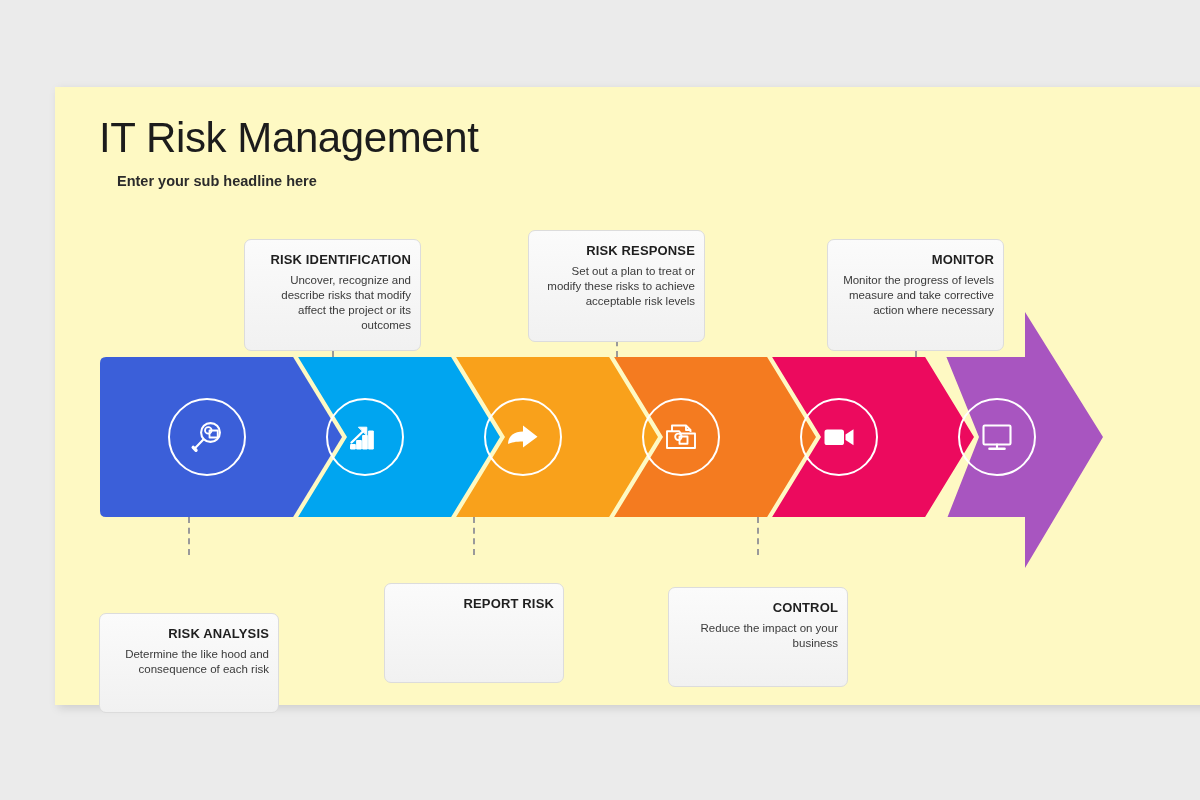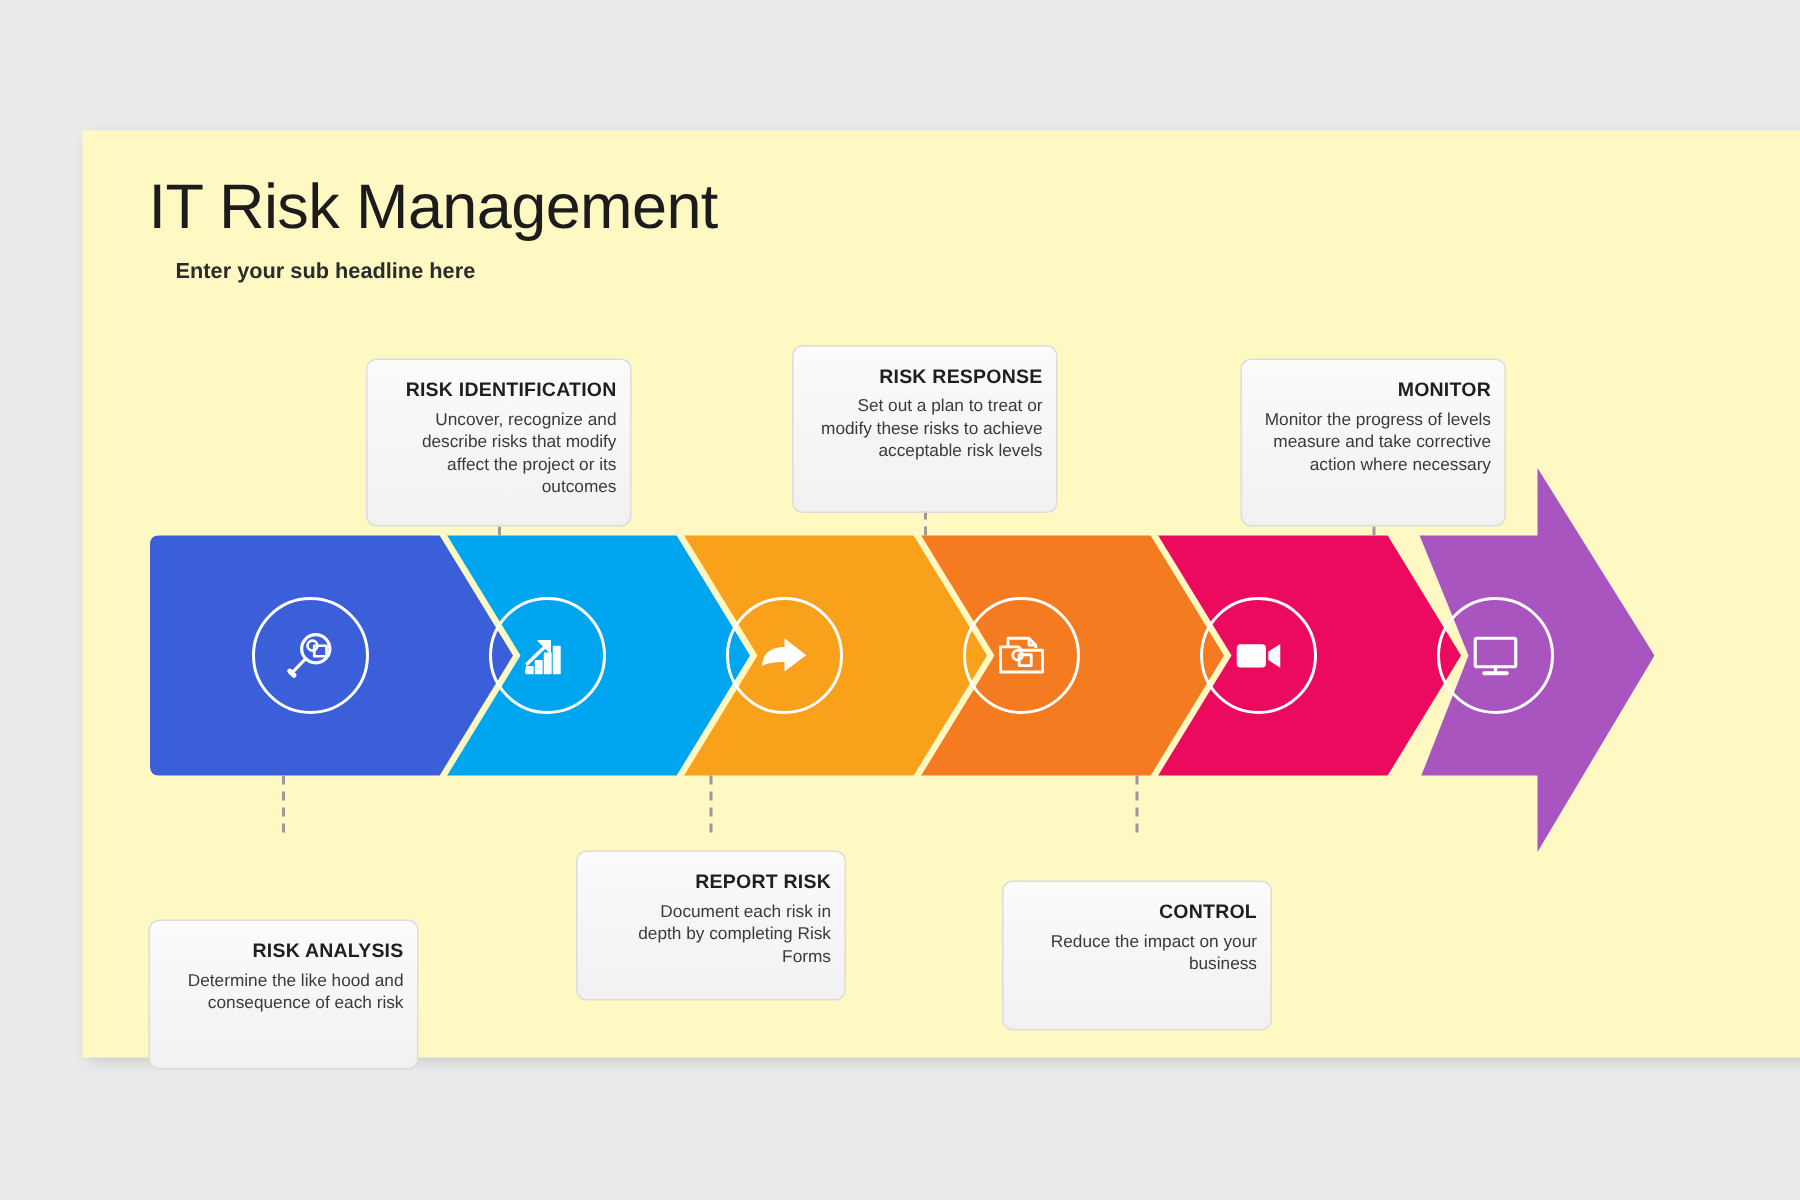--- a/index.html
+++ b/index.html
@@ -227,23 +227,22 @@
   <div class="callout top" style="left:772px; top:120px;">
     <div class="callout-title">MONITOR</div>
     <div class="callout-desc">Monitor the progress of levels measure and take corrective action where necessary</div>
   </div>
 
   <div class="callout bottom" style="left:44px; top:494px;">
     <div class="callout-title">RISK ANALYSIS</div>
     <div class="callout-desc">Determine the like hood and consequence of each risk</div>
   </div>
 
-  <div class="callout bottom" style="left:329px; top:448px;padding-left:40px;">
+  <div class="callout bottom" style="left:329px; top:464px;padding-left:40px;">
     <div class="callout-title">REPORT RISK</div>
-    <div class="callout-desc">Document each risk in depth by completing Risk Forms</div>
   </div>
 
   <div class="callout bottom" style="left:613px; top:468px;">
     <div class="callout-title">CONTROL</div>
     <div class="callout-desc">Reduce the impact on your business</div>
   </div>
 
 </div>
 
 </body></html>

